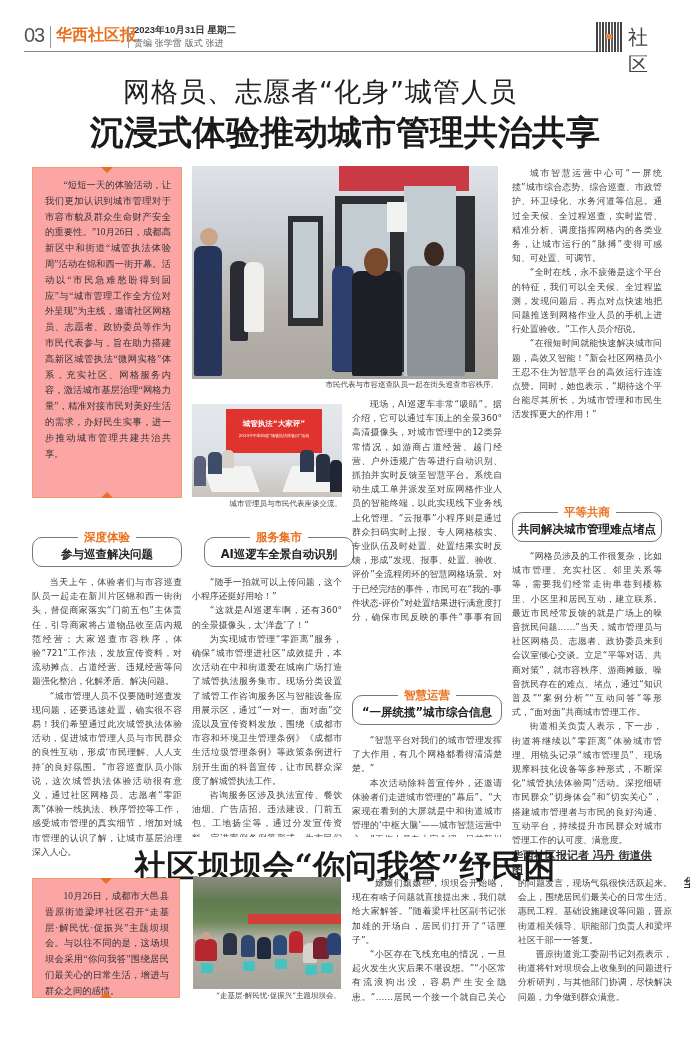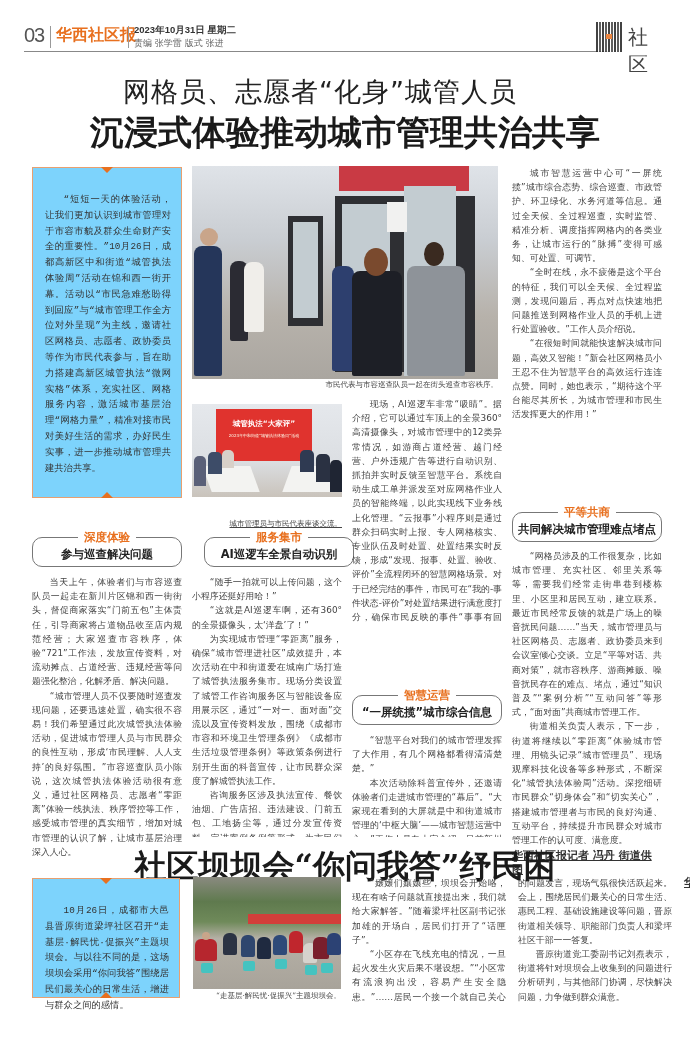--- a/index.html
+++ b/index.html
@@ -19,21 +19,21 @@
       #333; opacity: .85; }
   .qr::after { content: ""; position: absolute; left: 10px; top: 12px; width: 6px; height: 5px; background: #e8701f; }
   .section-name { position: absolute; left: 604px; top: 2px; font-family: "DejaVu Serif", serif; font-size: 20px; color: #444; }
 
   
   .kicker { position: absolute; left: 0; width: 640px; text-align: center; top: 74px; font-family: "DejaVu Sans", sans-serif; font-size: 27px; color: #222; letter-spacing: 1px; }
   .headline { position: absolute; left: 0; width: 690px; text-align: center; top: 110px; font-family: "DejaVu Serif", serif; font-weight: bold; font-size: 34px; color: #1a1a1a; letter-spacing: 0px; }
   .headline2 { position: absolute; left: 0; width: 690px; text-align: center; top: 845px; font-family: "DejaVu Serif", serif; font-weight: bold; font-size: 32px; color: #1a1a1a; }
 
   
-  .leadbox { position: absolute; border: 1px solid #e8a070; background: #7dd3fc; padding: 24px 10px 8px 12px; font-family: Liberation Mono, monospace; font-size: 9.3px; line-height: 15.8px; color: #333; text-align: justify; }
+  .leadbox { position: absolute; border: 1px solid #e8a070; background: #fca5a5; padding: 10px 10px 8px 12px; font-family: Liberation Serif, serif; font-size: 9.3px; line-height: 15.8px; color: #333; text-align: justify; }
   .leadbox p { text-indent: 2em; }
   .tri-down { position: absolute; left: 50%; top: -1px; margin-left: -6px; width: 0; height: 0; border-left: 6px solid transparent; border-right: 6px solid transparent; border-top: 6px solid #e8701f; }
   .tri-up { position: absolute; left: 50%; bottom: -1px; margin-left: -6px; width: 0; height: 0; border-left: 6px solid transparent; border-right: 6px solid transparent; border-bottom: 6px solid #e8701f; }
 
   
   .col { position: absolute; font-family: "DejaVu Sans", sans-serif; font-size: 8.9px; line-height: 14.2px; color: #444; text-align: justify; }
   .col p { text-indent: 2em; }
   .byline { text-align: left; font-family: "DejaVu Serif", serif; font-weight: bold; font-size: 11px; color: #333; margin-top: 2px; text-decoration: underline; }
 
   
@@ -48,21 +48,21 @@
   .caption { position: absolute; font-family: "DejaVu Serif", serif; font-size: 7.5px; color: #444; text-align: right; }
 
   .ph1 { background: linear-gradient(180deg, #dfe3e8 0%, #c9cdd2 35%, #b7b2ab 70%, #aaa6a0 100%); }
   .ph1 .door { position: absolute; background: #2e2f33; }
   .ph1 .glass { position: absolute; background: #c3ccd1; }
   .ph1 .awning { position: absolute; background: #c93a44; }
   .ph1 .person { position: absolute; border-radius: 8px 8px 2px 2px; }
   .ph1 .head { position: absolute; border-radius: 50%; }
 
   .ph2 { background: linear-gradient(180deg, #e5e8ec 0%, #dcdfe3 60%, #c9c3bb 100%); }
-  .ph2 .screen { position: absolute; left: 24px; top: 5px; width: 96px; height: 52px; background: #e0332e; }
+  .ph2 .screen { position: absolute; left: 34px; top: 5px; width: 96px; height: 44px; background: #e0332e; }
   .ph2 .screen .s1 { position: absolute; left: 0; right: 0; top: 10px; text-align: center; font-family: "DejaVu Sans", sans-serif; font-weight: bold; color: #fff; font-size: 7.5px; }
   .ph2 .screen .s2 { position: absolute; left: 0; right: 0; top: 24px; text-align: center; font-family: "DejaVu Sans", sans-serif; color: #ffe; font-size: 4px; }
   .ph2 .table { position: absolute; background: #f3f3f1; }
   .ph2 .ppl { position: absolute; border-radius: 5px 5px 0 0; }
 
   .ph3 { background: linear-gradient(180deg, #8a8a80 0%, #5f7a4e 22%, #6f8a5a 40%, #b5b0a6 55%, #a8a39a 100%); }
   .ph3 .banner { position: absolute; left: 55px; top: 37px; width: 108px; height: 10px; background: #d23f3a; }
   .ph3 .seat { position: absolute; background: #45c3c0; width: 12px; height: 10px; border-radius: 2px; }
   .ph3 .sit { position: absolute; border-radius: 6px 6px 2px 2px; }
   .ph3 .hd { position: absolute; border-radius: 50%; background: #c8a58a; width: 8px; height: 8px; }
@@ -118,21 +118,21 @@
   </div>
   <div class="table" style="left:15px; top:62px; width:48px; height:26px; transform:skewX(20deg);"></div>
   <div class="table" style="left:95px; top:62px; width:48px; height:26px; transform:skewX(-20deg);"></div>
   <div class="ppl" style="left:2px; top:52px; width:12px; height:30px; background:#5a6078;"></div>
   <div class="ppl" style="left:16px; top:48px; width:14px; height:22px; background:#3d4c68;"></div>
   <div class="ppl" style="left:30px; top:46px; width:12px; height:18px; background:#d8d0c8;"></div>
   <div class="ppl" style="left:108px; top:46px; width:14px; height:22px; background:#2f3a52;"></div>
   <div class="ppl" style="left:124px; top:50px; width:14px; height:28px; background:#2a3142;"></div>
   <div class="ppl" style="left:138px; top:56px; width:12px; height:32px; background:#1f2533;"></div>
 </div>
-<div class="caption" style="left:192px; top:519px; width:150px;text-decoration:underline;">城市管理员与市民代表座谈交流。</div>
+<div class="caption" style="left:192px; top:499px; width:150px;">城市管理员与市民代表座谈交流。</div>
 
 <div class="subhead" style="left:32px; top:530px; width:150px;">
   <div class="box"></div>
   <div class="tag"><span>深度体验</span></div>
   <div class="title">参与巡查解决问题</div>
 </div>
 <div class="col" style="left:32px; top:575px; width:150px;">
   <p>当天上午，体验者们与市容巡查队员一起走在新川片区锦和西一街街头，督促商家落实“门前五包”主体责任，引导商家将占道物品收至店内规范经营；大家巡查市容秩序，体验“721”工作法，发放宣传资料，对流动摊点、占道经营、违规经营等问题强化整治，化解矛盾、解决问题。</p>
   <p>“城市管理人员不仅要随时巡查发现问题，还要迅速处置，确实很不容易！我们希望通过此次城管执法体验活动，促进城市管理人员与市民群众的良性互动，形成‘市民理解、人人支持’的良好氛围。”市容巡查队员小陈说，这次城管执法体验活动很有意义，通过社区网格员、志愿者“零距离”体验一线执法、秩序管控等工作，感受城市管理的真实细节，增加对城市管理的认识了解，让城市基层治理深入人心。</p>
 </div>

